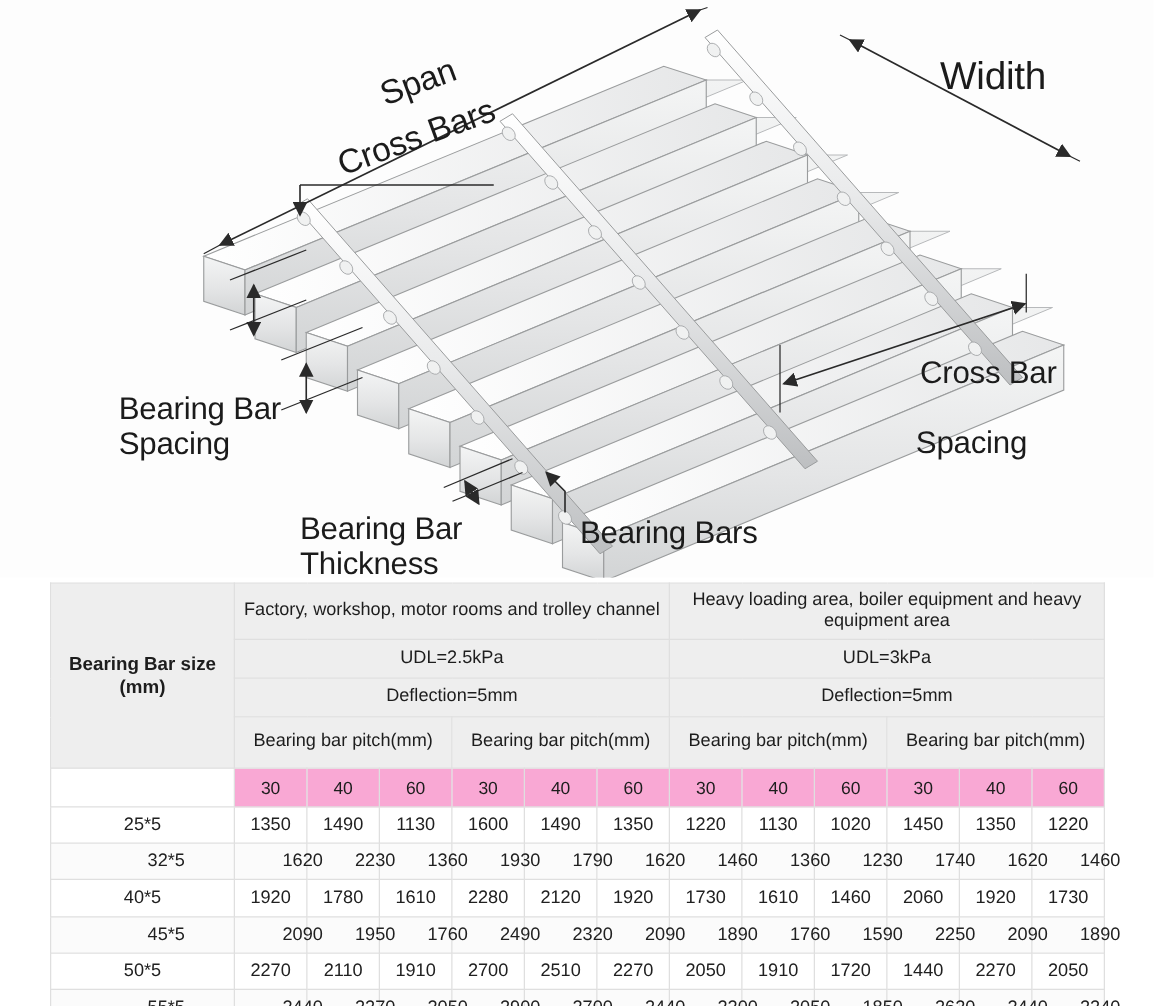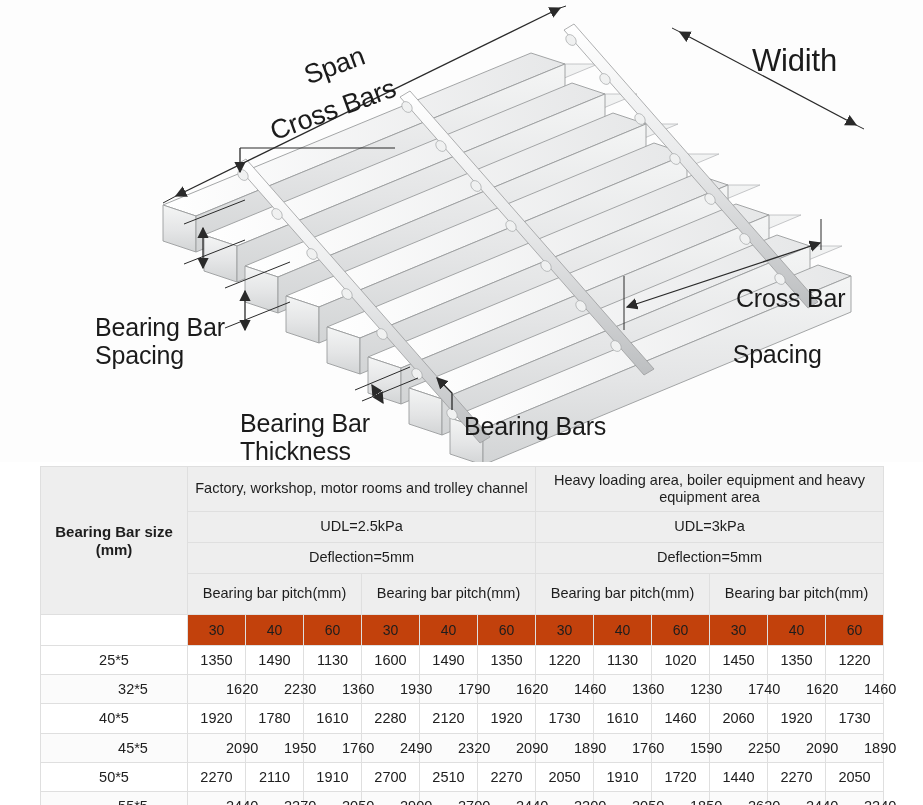--- a/index.html
+++ b/index.html
@@ -105,21 +105,21 @@
   .hdr-udl  { height: 30px; }
   .hdr-defl { height: 30px; }
   .hdr-pitch{ height: 40px; }
   .hdr-corner {
     background: #eeeeee;
     font-weight: bold;
     font-size: 15px;
     line-height: 1.2;
   }
   .pitchnum {
-    background: #c2410c;
+    background: #f9a8d4;
     height: 30px;
     font-size: 14px;
     font-weight: normal;
     color: #333;
   }
   .pitch-blank { background: #ffffff; }
   tr.data td {
     height: 28.2px;
     font-size: 14.5px;
     font-weight: normal;

